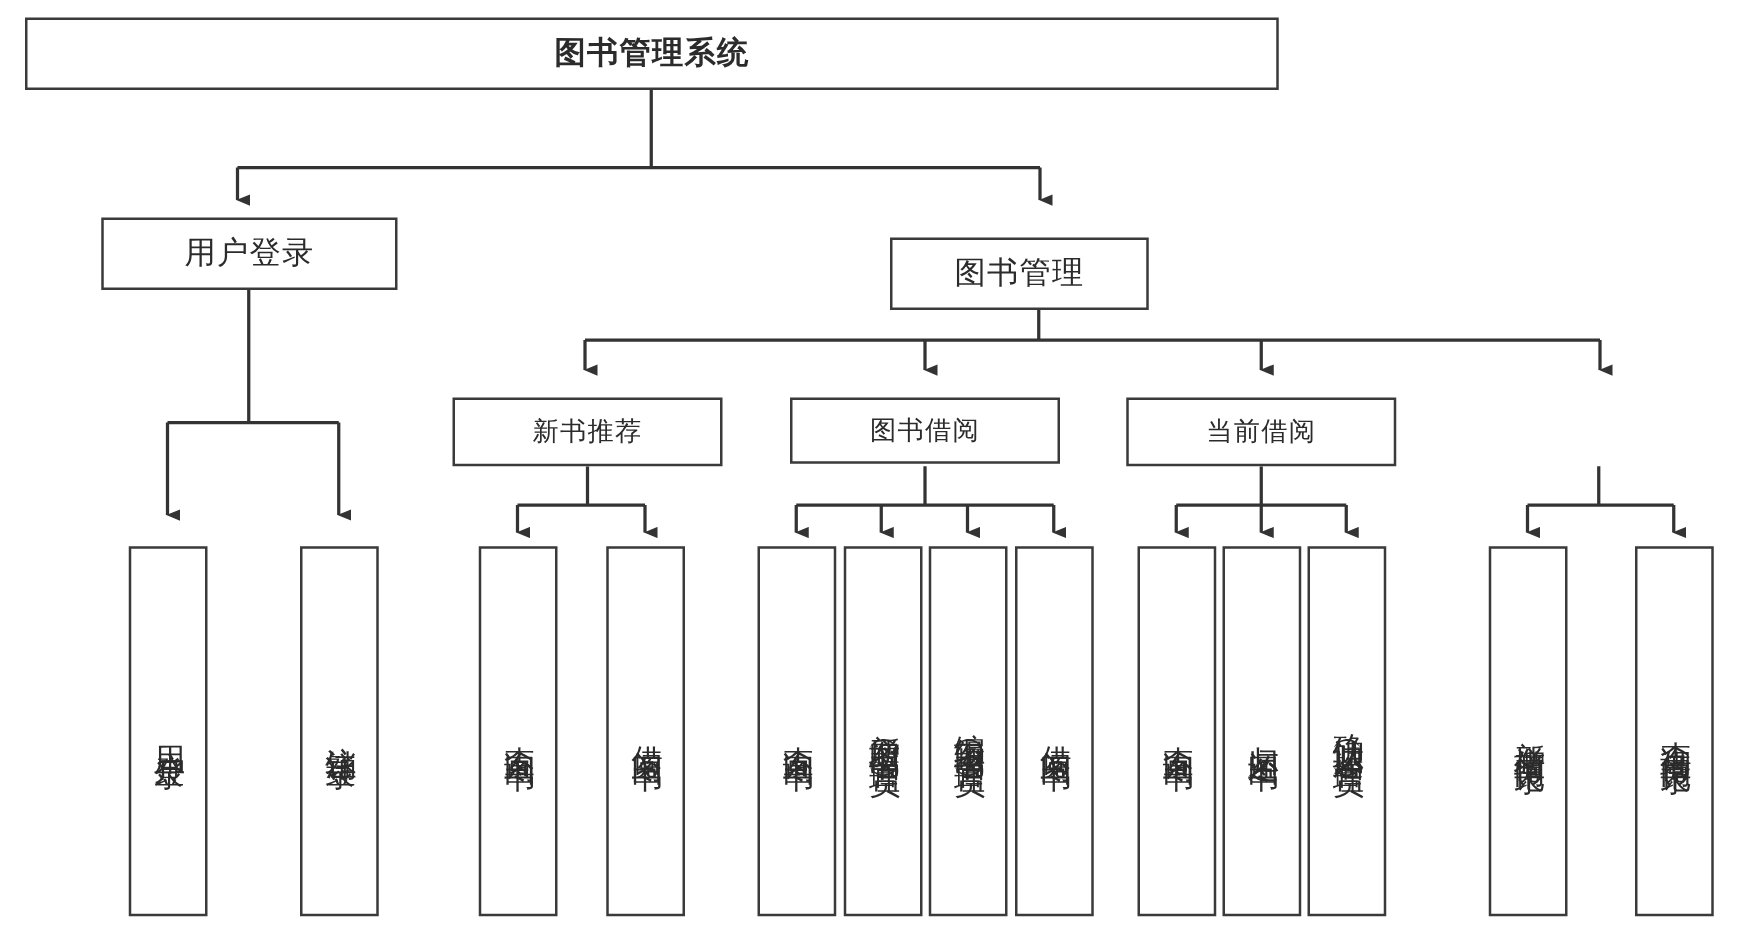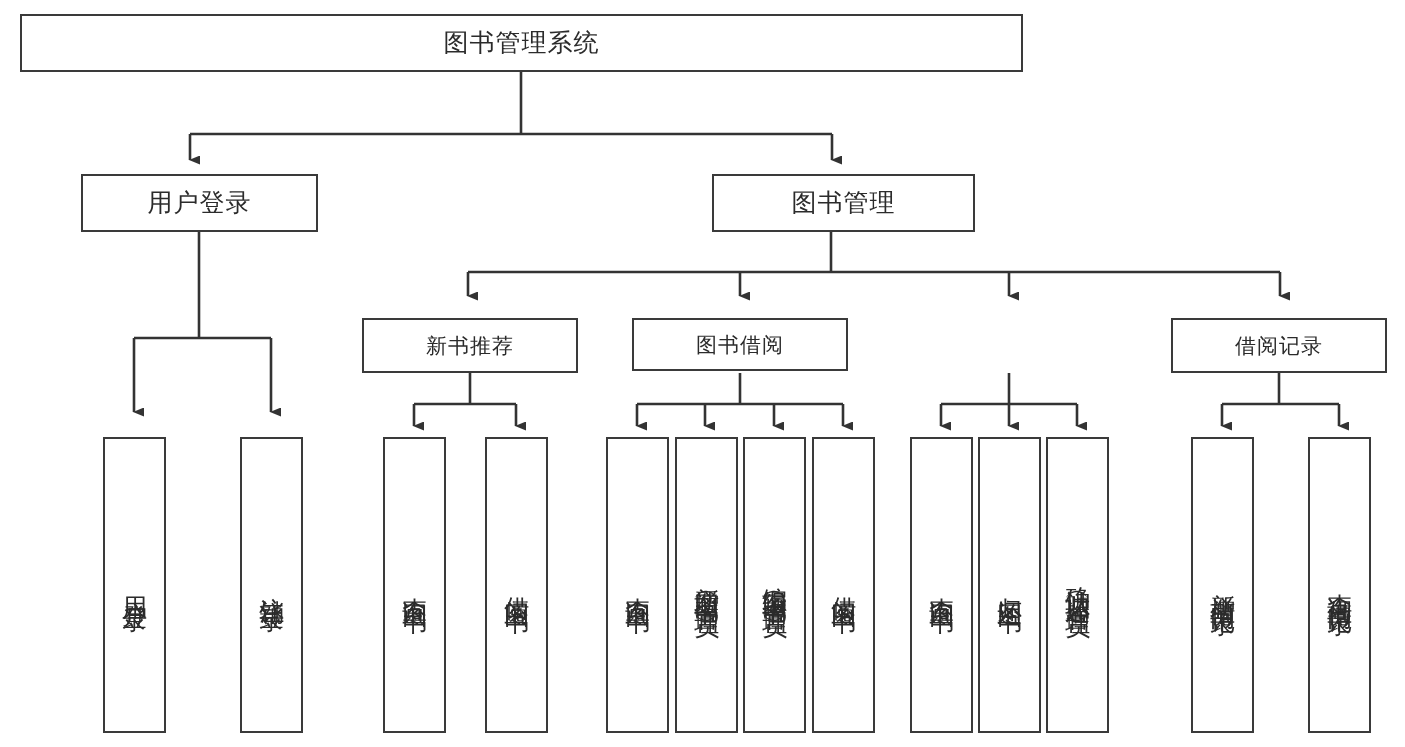--- a/index.html
+++ b/index.html
@@ -30,21 +30,21 @@
     position: absolute;
     box-sizing: border-box;
     background: #ffffff;
     border: 2.5px solid #3a3a3a;
     display: flex;
     align-items: center;
     justify-content: center;
     color: #2b2b2b;
     z-index: 2;
   }
-  .node.root   { font-size: 25px; }
+  .node.root   { font-size: 25px; font-weight: bold; }
   .node.l1     { font-size: 25px; }
   .node.l2     { font-size: 21px; }
   .node.leaf   { font-size: 25px; }
 
   .label-h {
     line-height: 1.1;
     white-space: nowrap;
     letter-spacing: 1px;
   }
   .label-v {
@@ -122,36 +122,36 @@
   </svg>
 
   <div class="node root" style="left:20px; top:14px; width:1003px; height:58px;">
     <span class="label-h">图书管理系统</span>
   </div>
 
   <div class="node l1" style="left:81px; top:174px; width:237px; height:58px;">
     <span class="label-h">用户登录</span>
   </div>
 
-  <div class="node l1" style="left:712px; top:174px; width:263px; height:58px;">
+  <div class="node l1" style="left:712px; top:190px; width:207px; height:58px;">
     <span class="label-h">图书管理</span>
   </div>
 
   <div class="node l2" style="left:362px; top:318px; width:216px; height:55px;">
     <span class="label-h">新书推荐</span>
   </div>
 
   <div class="node l2" style="left:632px; top:318px; width:216px; height:53px;">
     <span class="label-h">图书借阅</span>
   </div>
 
+  <div class="node l2" style="left:901px; top:318px; width:216px; height:55px;">
+    <span class="label-h">当前借阅</span>
+  </div>
 
-  <div class="node l2" style="left:1171px; top:318px; width:216px; height:55px;">
-    <span class="label-h">借阅记录</span>
-  </div>
 
   <div class="node leaf" style="left:103px; top:437px; width:63px; height:296px;">
     <span class="label-v">用户登录</span>
   </div>
   <div class="node leaf" style="left:240px; top:437px; width:63px; height:296px;">
     <span class="label-v">注销登录</span>
   </div>
 
   <div class="node leaf" style="left:383px; top:437px; width:63px; height:296px;">
     <span class="label-v">查询图书</span>

